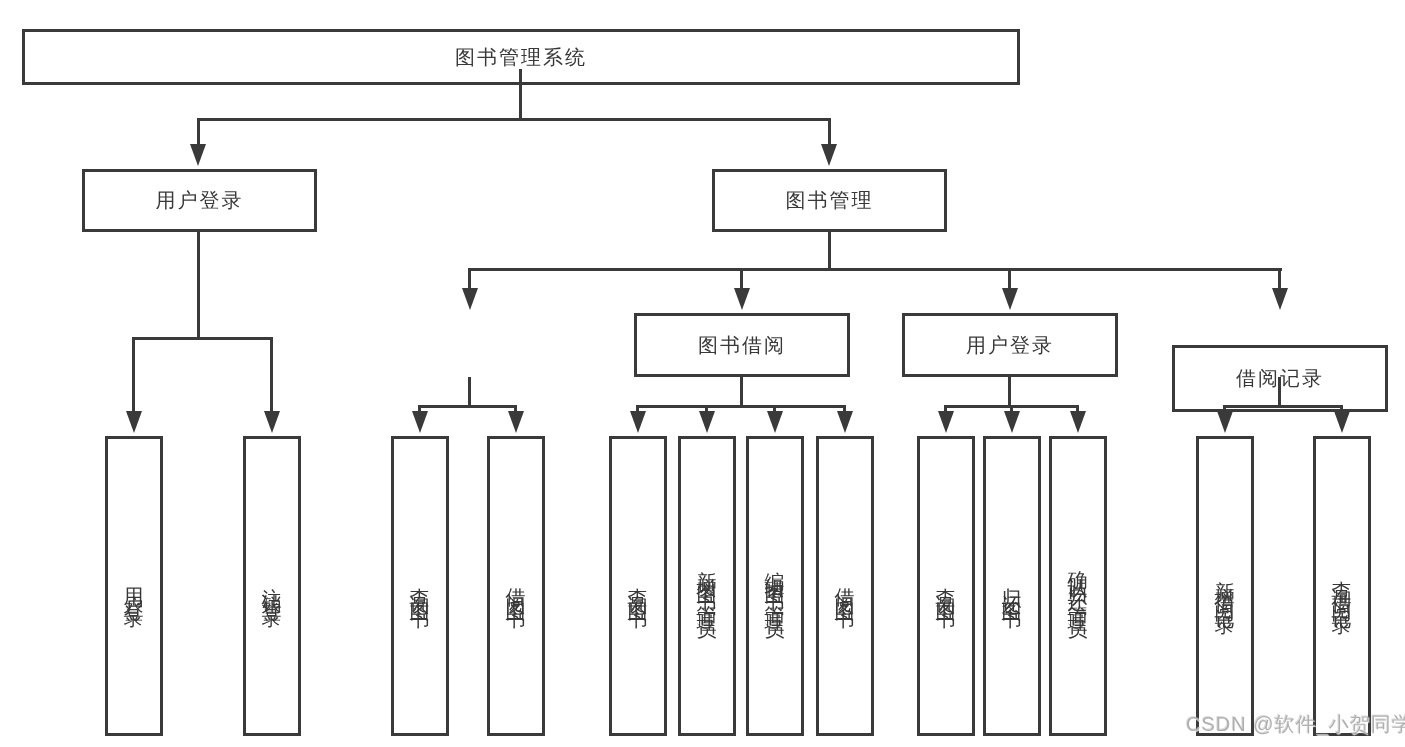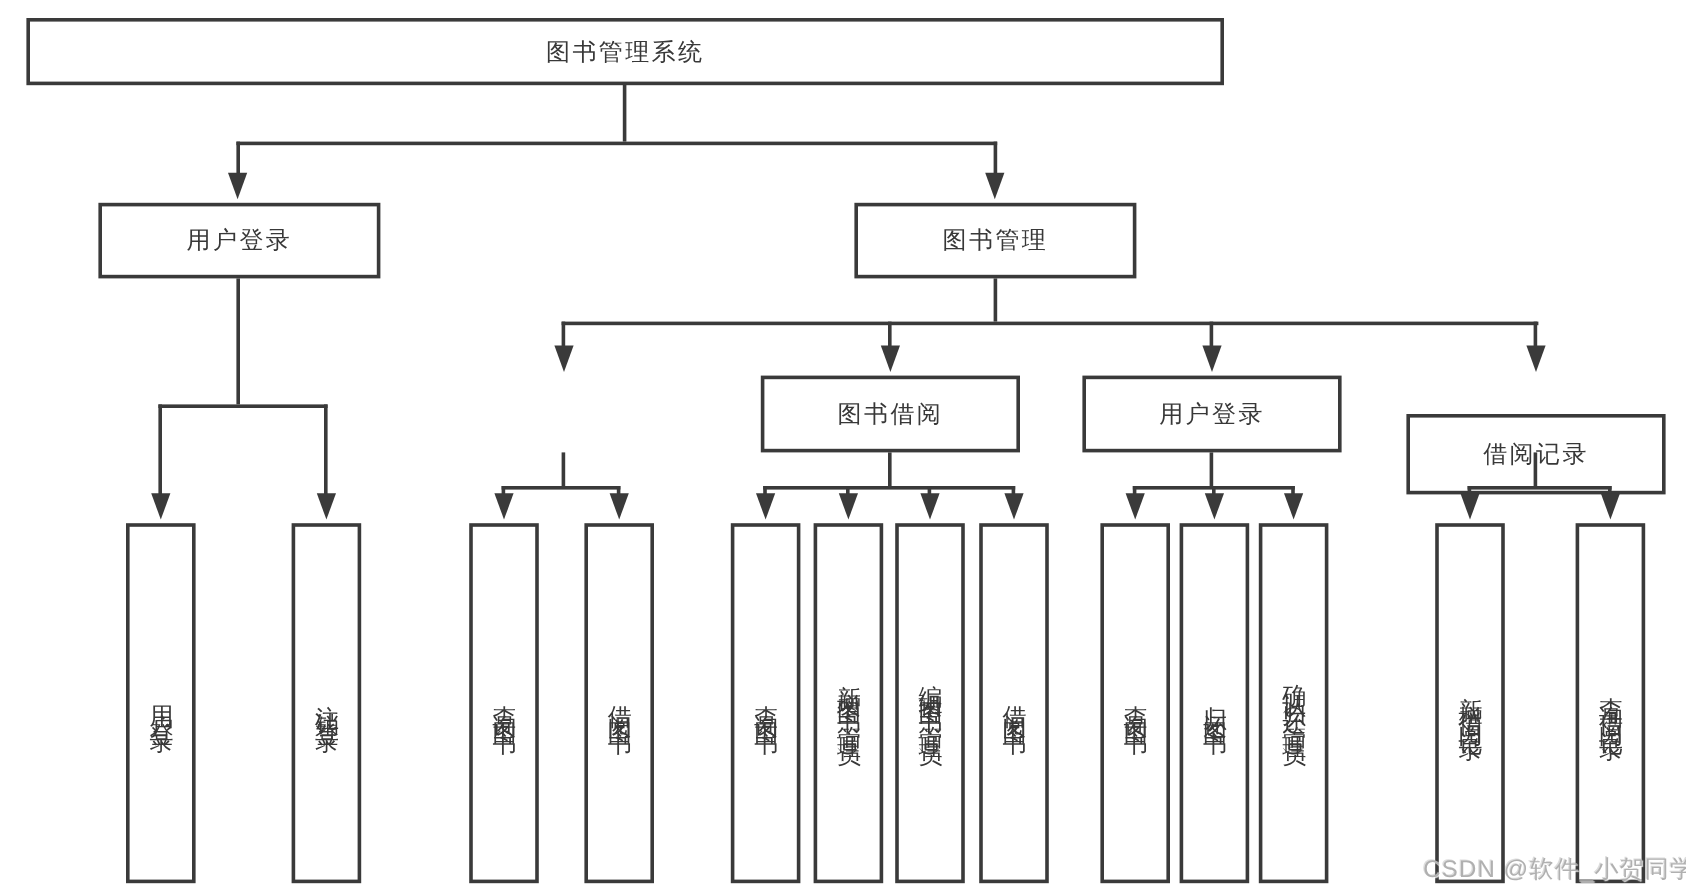--- a/index.html
+++ b/index.html
@@ -72,21 +72,21 @@
     text-shadow: 1px 1px 1px rgba(255,255,255,0.9), -1px -1px 0 rgba(120,120,120,0.25);
     white-space: nowrap;
     z-index: 10;
   }
 </style>
 </head>
 <body>
 
 <div id="canvas">
 
-  <div class="hbox" style="left:22px; top:15px; width:998px; height:56px;">
+  <div class="hbox" style="left:22px; top:29px; width:998px; height:56px;">
     <span>图书管理系统</span>
   </div>
 
   <div class="line vline" style="left:519px; top:69px; height:49px;"></div>
   <div class="line hline" style="left:197px; top:118px; width:634px;"></div>
   <div class="line vline" style="left:197px; top:118px; height:30px;"></div>
   <div class="arrow" style="left:190px; top:144px;"></div>
   <div class="line vline" style="left:828px; top:118px; height:30px;"></div>
   <div class="arrow" style="left:821px; top:144px;"></div>
 

